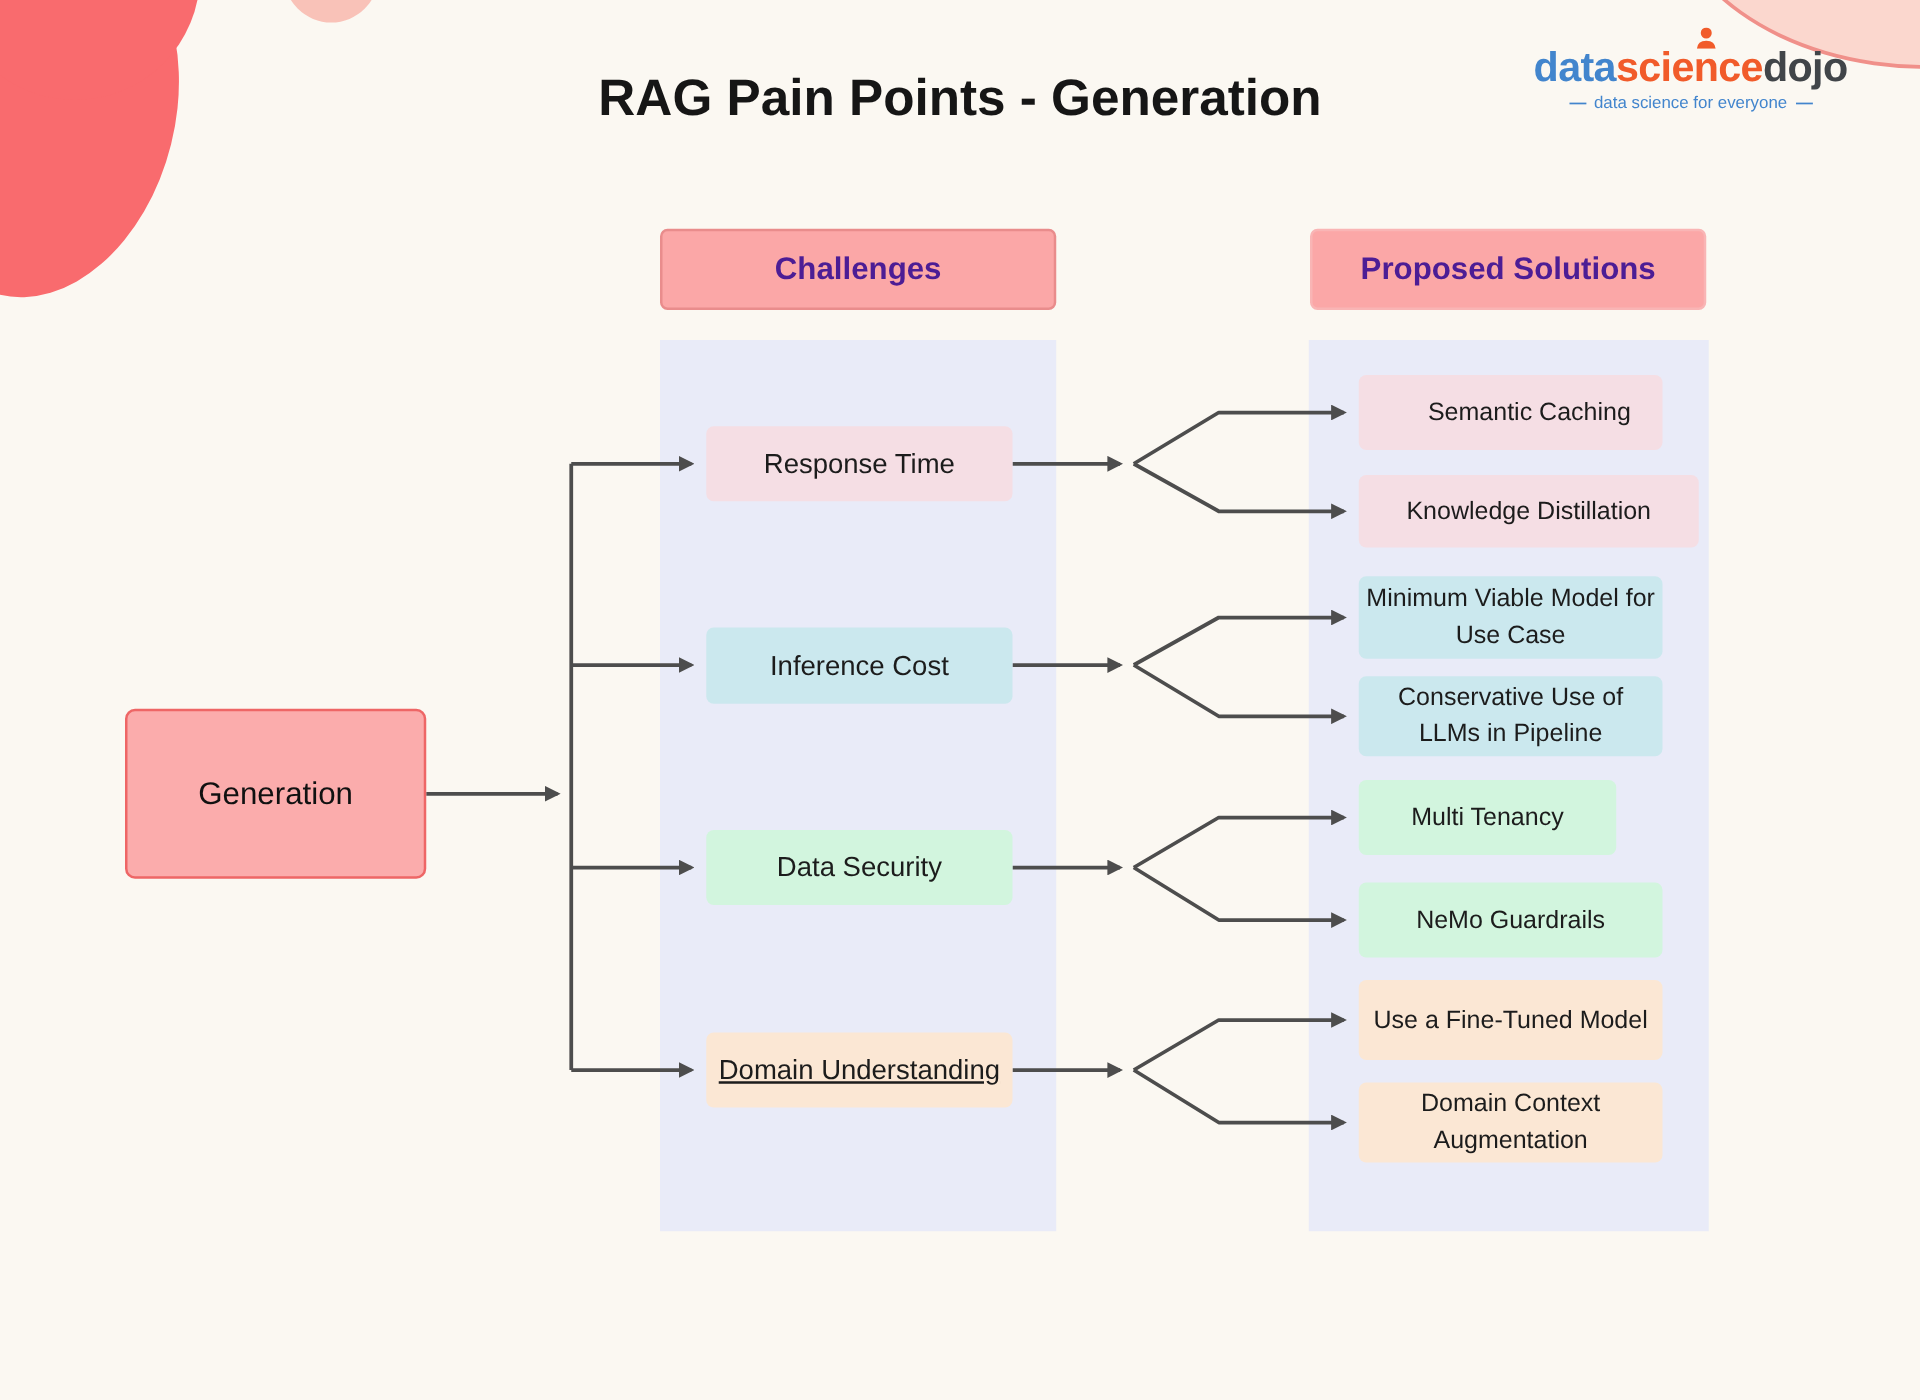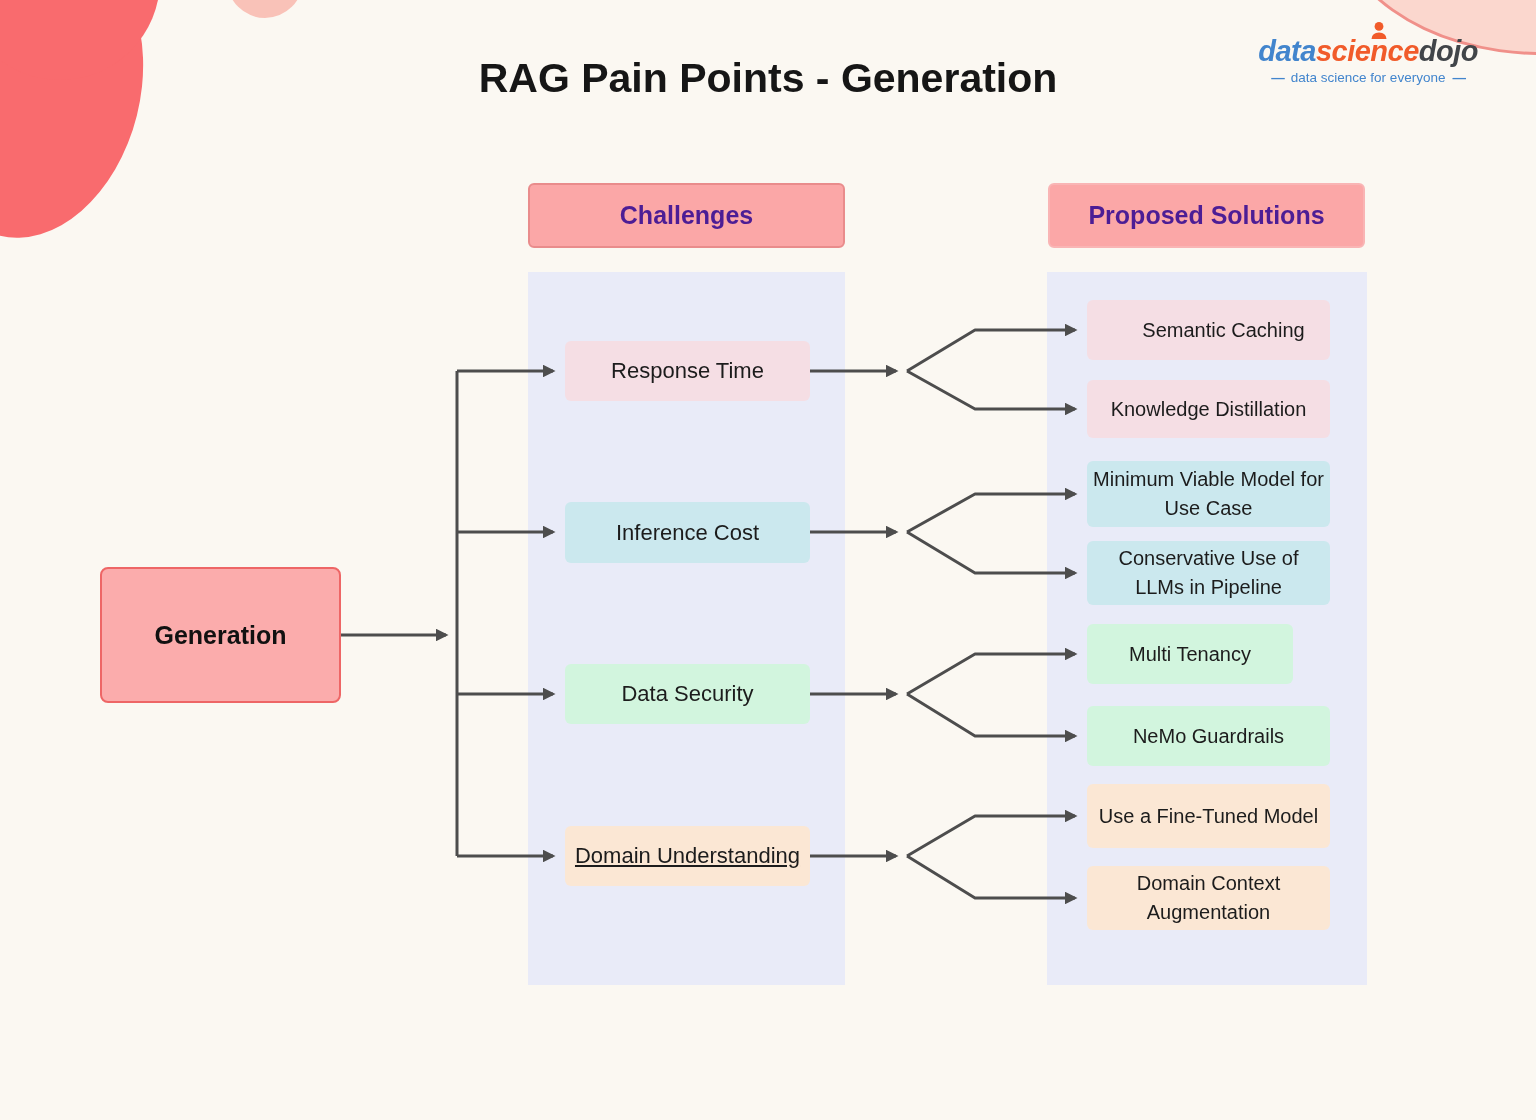--- a/index.html
+++ b/index.html
@@ -23,21 +23,21 @@
             transform:rotate(14deg); background:var(--blob-coral); }
   .blob-b { left:-40px; top:-120px; width:200px; height:200px; border-radius:50%;
             background:var(--blob-coral); }
   .blob-c { left:227px; top:-58px; width:76px; height:76px; border-radius:50%;
             background:var(--blob-pink-light); }
   .blob-d { left:1330px; top:-245px; width:420px; height:300px; border-radius:50%;
             background:var(--blob-topright-fill); border:3px solid var(--blob-topright-stroke); }
 
   
   .logo { position:absolute; top:36px; right:58px; z-index:4; text-align:center; }
-  .logo-row { position:relative; font-weight:700; font-size:29px; letter-spacing:-0.5px; line-height:1.1;font-style:italic; }
+  .logo-row { position:relative; font-weight:700; font-size:33px; letter-spacing:-0.5px; line-height:1.1; }
   .lg-blue { color:var(--logo-blue); }
   .lg-orange { color:var(--logo-orange); }
   .lg-gray { color:var(--logo-gray); }
   .person { position:absolute; top:-14px; left:55%; transform:translateX(-50%); }
   .logo-tagline { margin-top:2px; color:var(--logo-blue); font-size:13.5px; font-weight:400;
                   display:flex; align-items:center; justify-content:center; gap:7px; }
   .logo-dash { font-weight:700; letter-spacing:-1px; }
 
   
   .page-title { position:absolute; top:55px; left:0; width:100%; text-align:center; z-index:3;
@@ -58,21 +58,21 @@
   
   svg.connectors { position:absolute; left:0; top:0; z-index:2; }
   .edge { stroke:var(--connector); stroke-width:3; fill:none; stroke-linejoin:round; }
   #arw path { fill:var(--connector); }
 
   
   .node { position:absolute; z-index:3; border-radius:6px; display:flex; align-items:center;
           justify-content:center; text-align:center; color:var(--text-dark);
           font-size:20px; line-height:1.45; padding:2px 6px; }
   .node-root { background:var(--generation-fill); border:2.5px solid var(--generation-border);
-               border-radius:8px; font-size:25px; font-weight:700; color:#111; }
+               border-radius:8px; font-size:25px; font-weight:400; color:#111; }
   .node-challenge { font-size:22px; padding:12px 2px; }
   .c-pink  { background:var(--node-pink); }
   .c-blue  { background:var(--node-blue); }
   .c-green { background:var(--node-green); }
   .c-peach { background:var(--node-peach); }
 </style>
 </head>
 <body>
 
 <div id="canvas">
@@ -138,21 +138,21 @@
   </svg>
 
   <div class="node node-root" style="left:100px; top:567px; width:241px; height:136px;">Generation</div>
 
   <div class="node node-challenge c-pink" style="left:565px; top:341px; width:245px; height:60px;">Response Time</div>
   <div class="node node-challenge c-blue" style="left:565px; top:502px; width:245px; height:61px;">Inference Cost</div>
   <div class="node node-challenge c-green" style="left:565px; top:664px; width:245px; height:60px;">Data Security</div>
   <div class="node node-challenge c-peach" style="left:565px; top:826px; width:245px; height:60px;text-decoration:underline;">Domain Understanding</div>
 
   <div class="node c-pink" style="left:1087px; top:300px; width:243px; height:60px;padding-left:36px;">Semantic Caching</div>
-  <div class="node c-pink" style="left:1087px; top:380px; width:243px; height:58px;">Knowledge Distillation</div>
+  <div class="node c-pink" style="left:1087px; top:380px; width:272px; height:58px;">Knowledge Distillation</div>
   <div class="node c-blue" style="left:1087px; top:461px; width:243px; height:66px;">Minimum Viable Model for Use Case</div>
   <div class="node c-blue" style="left:1087px; top:541px; width:243px; height:64px;">Conservative Use of LLMs in Pipeline</div>
   <div class="node c-green" style="left:1087px; top:624px; width:206px; height:60px;">Multi Tenancy</div>
   <div class="node c-green" style="left:1087px; top:706px; width:243px; height:60px;">NeMo Guardrails</div>
   <div class="node c-peach" style="left:1087px; top:784px; width:243px; height:64px;">Use a Fine-Tuned Model</div>
   <div class="node c-peach" style="left:1087px; top:866px; width:243px; height:64px;">Domain Context Augmentation</div>
 
 </div>
 
 </body></html>

